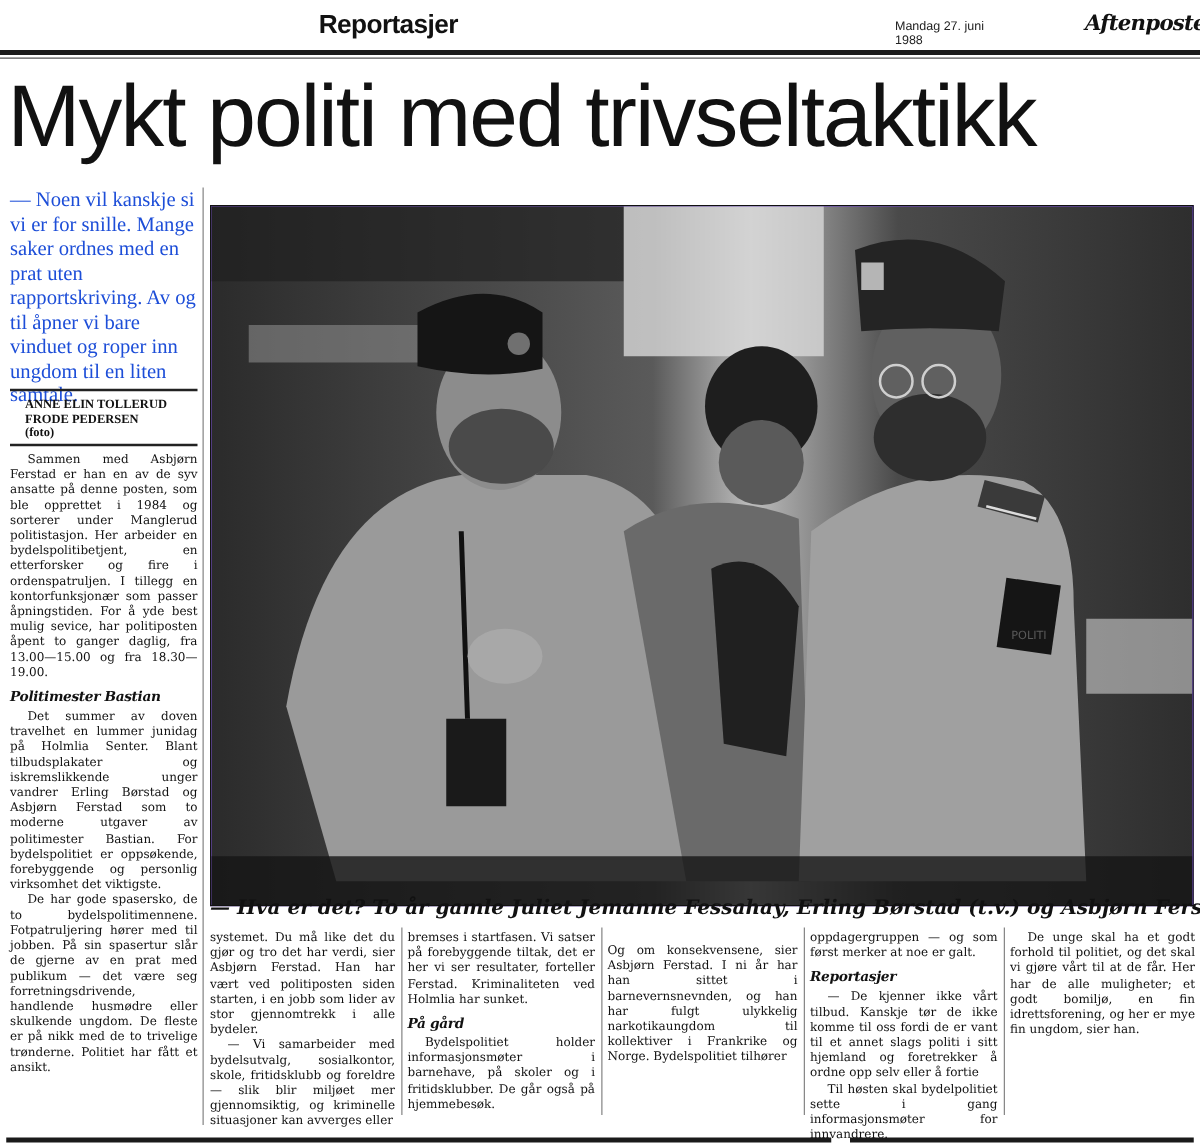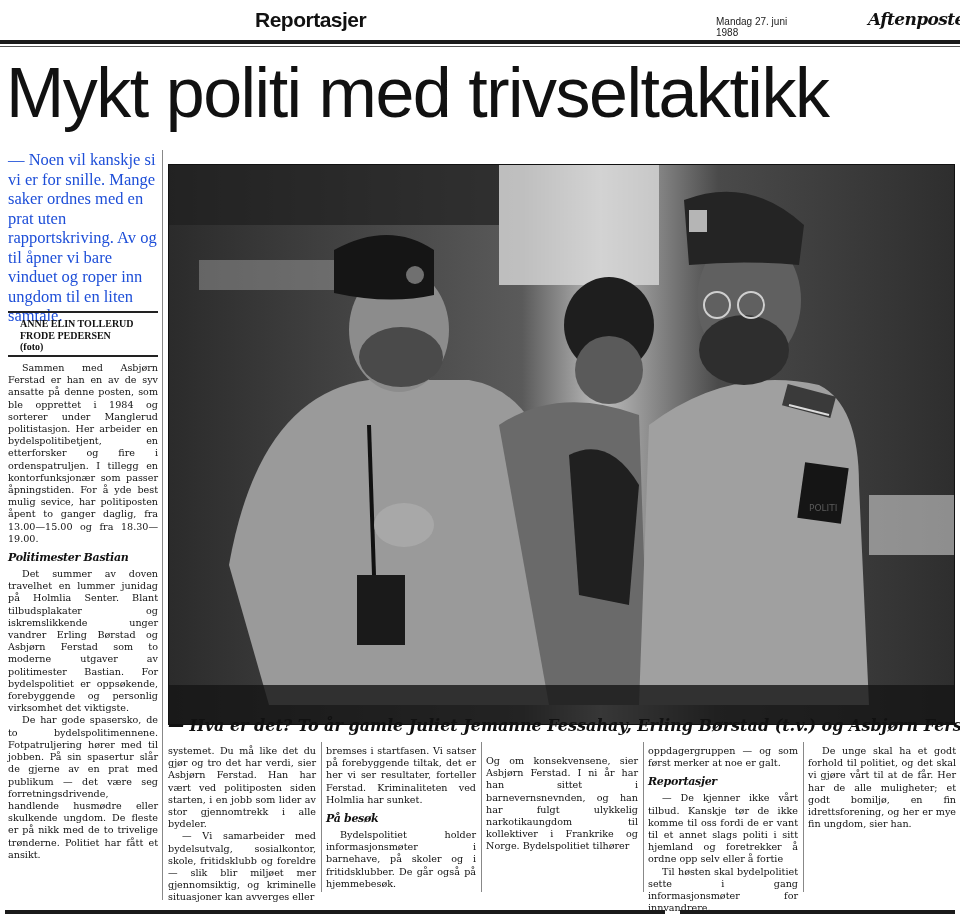--- a/index.html
+++ b/index.html
@@ -122,21 +122,21 @@
 <div class="caption">— Hva er det? To år gamle Juliet Jemanne Fessahay, Erling Børstad (t.v.) og Asbjørn Ferstad lar seg sjarmere av hverandre.</div>
 
 <div class="col" style="left:168px; top:745px; width:148px;">
   <p class="noindent">systemet. Du må like det du gjør og tro det har verdi, sier Asbjørn Ferstad. Han har vært ved politiposten siden starten, i en jobb som lider av stor gjennomtrekk i alle bydeler.</p>
   <p>— Vi samarbeider med bydelsutvalg, sosialkontor, skole, fritidsklubb og foreldre — slik blir miljøet mer gjennomsiktig, og kriminelle situasjoner kan avverges eller</p>
 </div>
 <div class="vrule" style="left:321px; top:742px; height:150px;"></div>
 
 <div class="col" style="left:326px; top:745px; width:150px;">
   <p class="noindent">bremses i startfasen. Vi satser på forebyggende tiltak, det er her vi ser resultater, forteller Ferstad. Kriminaliteten ved Holmlia har sunket.</p>
-  <h3>På besøk</h3>
+  <h3>På gård</h3>
   <p>Bydelspolitiet holder informasjonsmøter i barnehave, på skoler og i fritidsklubber. De går også på hjemmebesøk.</p>
 </div>
 <div class="vrule" style="left:481px; top:742px; height:150px;"></div>
 
 <div class="col" style="left:486px; top:745px; width:152px;">
   <div class="gap"></div>
   <p class="noindent">Og om konsekvensene, sier Asbjørn Ferstad. I ni år har han sittet i barnevernsnevnden, og han har fulgt ulykkelig narkotikaungdom til kollektiver i Frankrike og Norge. Bydelspolitiet tilhører</p>
 </div>
 <div class="vrule" style="left:643px; top:742px; height:150px;"></div>
 

